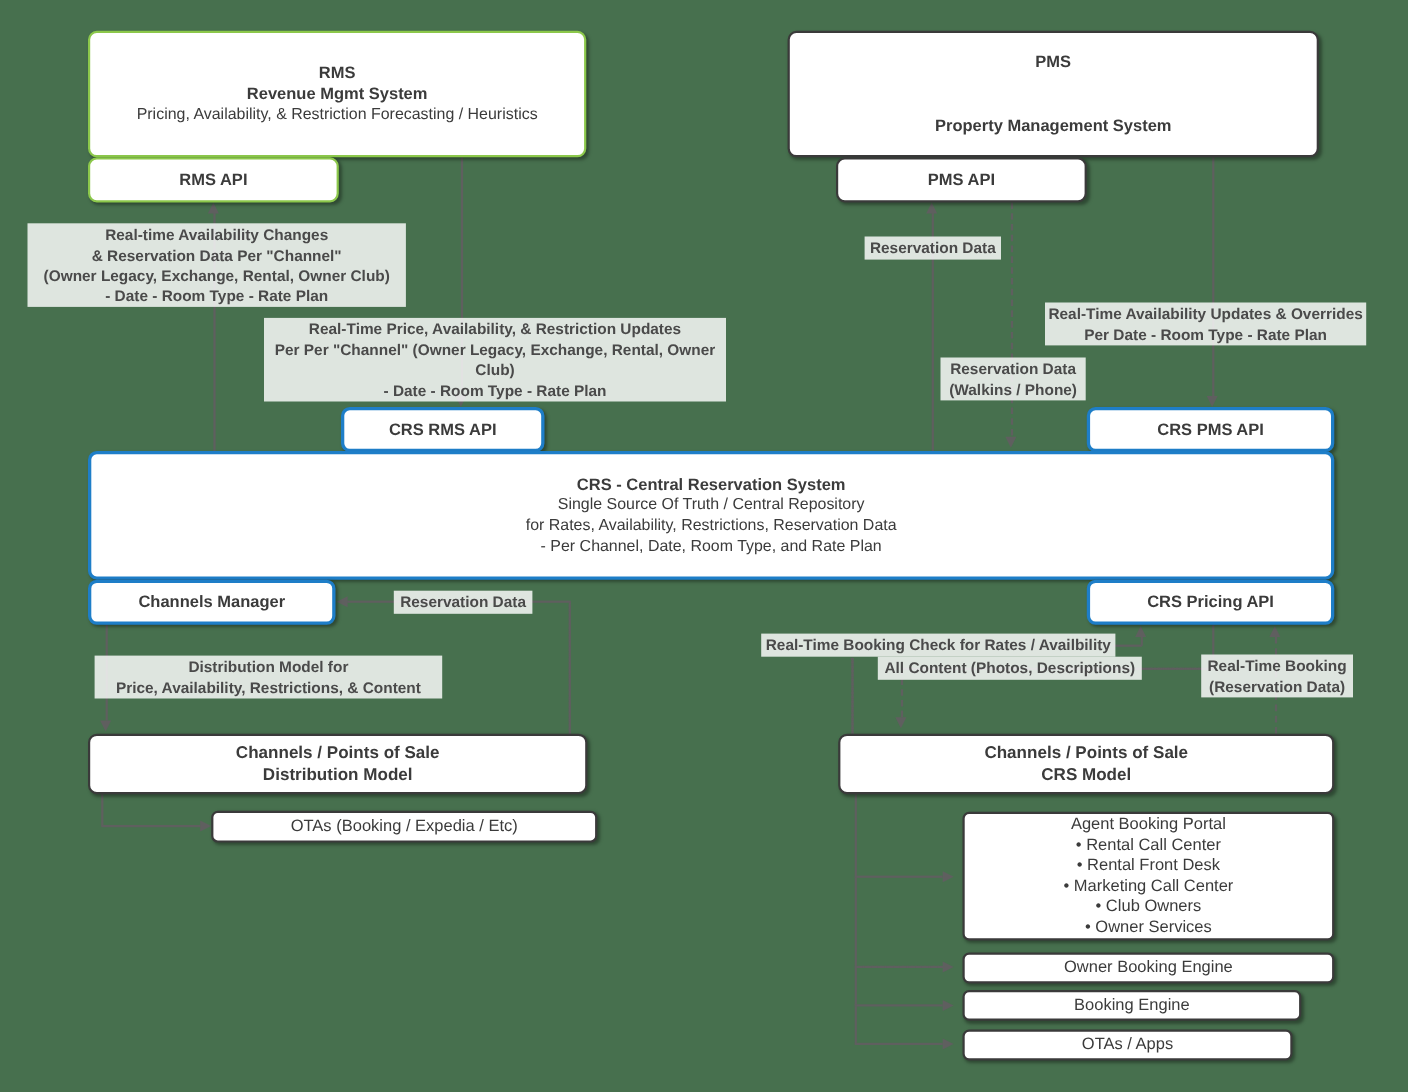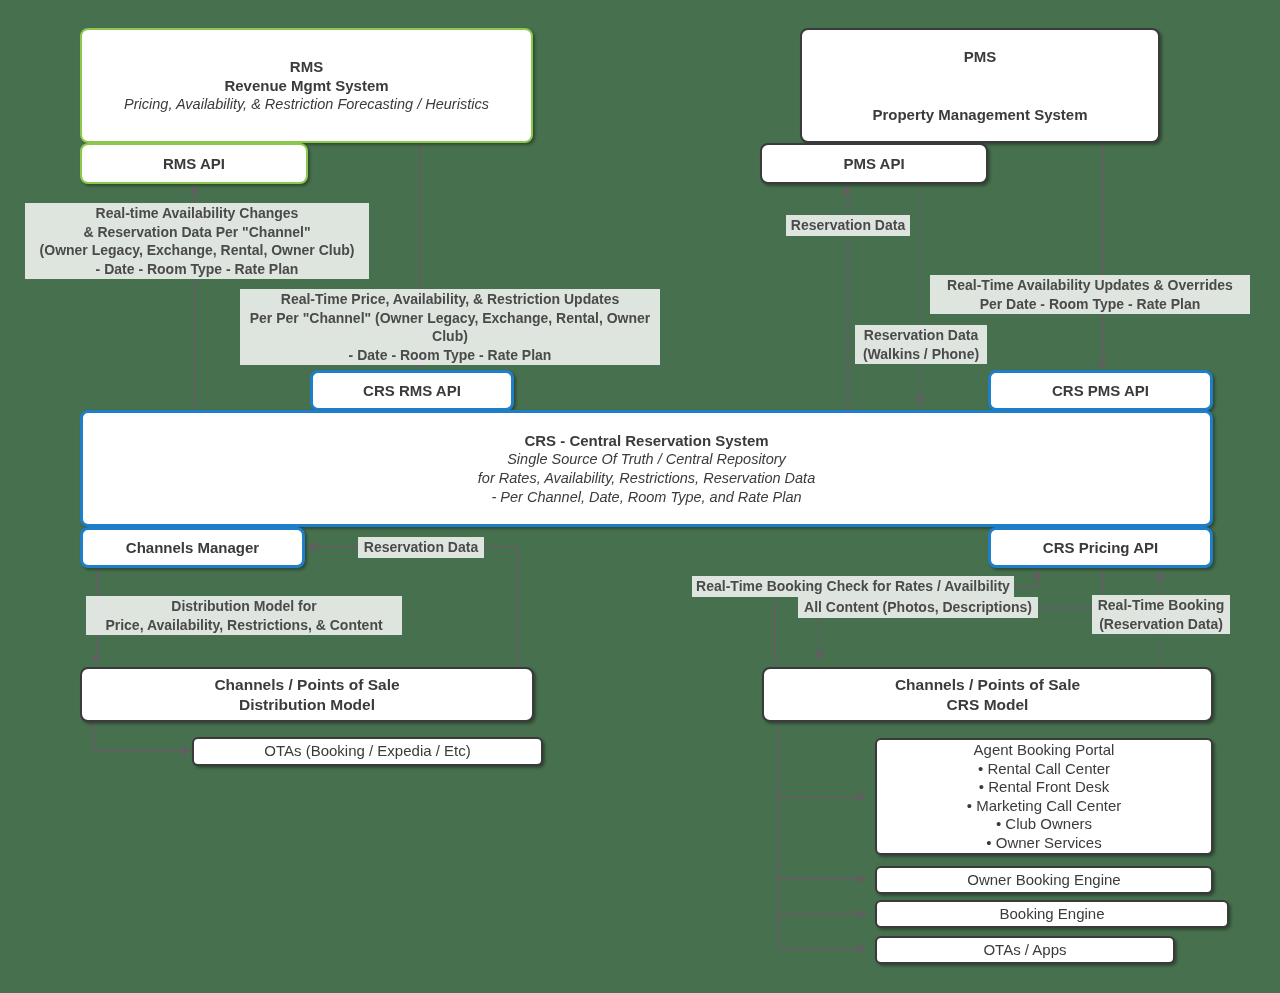--- a/index.html
+++ b/index.html
@@ -23,21 +23,21 @@
     text-align:center;
     color:var(--text,#3B3B3B);
     z-index:5;
     box-sizing:border-box;
   }
   .border-green{border:2px solid var(--green,#8CC84B);}
   .border-blue{border:3px solid var(--blue,#1E7EC8);}
   .border-dark{border:2.5px solid var(--dark,#3A3A3A);}
   .box .title{font-weight:bold;font-size:15px;line-height:19px;}
   .box .title-lg{font-weight:bold;font-size:15.5px;line-height:20px;}
-  .box .desc{font-size:14.5px;line-height:19px;white-space:pre-line;font-style:italic;}
+  .box .desc{font-size:14.5px;line-height:19px;white-space:pre-line;}
   .box .plain{font-size:15px;line-height:18.5px;white-space:pre-line;}
   .edge-label{
     position:absolute;
     z-index:3;
     font-size:14px;line-height:18.5px;
     font-weight:bold;
     color:#4a4a4a;
     text-align:center;
     white-space:pre-line;
     background:rgba(255,255,255,0.82);
@@ -114,50 +114,50 @@
   <div class="edge-label" style="left:25px;top:203px;width:344px;">Real-time Availability Changes
 &amp; Reservation Data Per "Channel"
 (Owner Legacy, Exchange, Rental, Owner Club)
 - Date - Room Type - Rate Plan</div>
   <div class="edge-label" style="left:240px;top:289px;width:420px;">Real-Time Price, Availability, &amp; Restriction Updates
 Per Per "Channel" (Owner Legacy, Exchange, Rental, Owner Club)
 - Date - Room Type - Rate Plan</div>
   <div class="edge-label" style="left:786px;top:215px;width:124px;">Reservation Data</div>
   <div class="edge-label" style="left:855px;top:325px;width:132px;">Reservation Data
 (Walkins / Phone)</div>
-  <div class="edge-label" style="left:930px;top:275px;width:320px;">Real-Time Availability Updates &amp; Overrides
+  <div class="edge-label" style="left:950px;top:275px;width:292px;">Real-Time Availability Updates &amp; Overrides
 Per Date - Room Type - Rate Plan</div>
   <div class="edge-label" style="left:358px;top:537px;width:126px;">Reservation Data</div>
   <div class="edge-label" style="left:86px;top:596px;width:316px;">Distribution Model for
 Price, Availability, Restrictions, &amp; Content</div>
   <div class="edge-label" style="left:692px;top:576px;width:322px;">Real-Time Booking Check for Rates / Availbility</div>
   <div class="edge-label" style="left:798px;top:597px;width:240px;">All Content (Photos, Descriptions)</div>
   <div class="edge-label" style="left:1092px;top:595px;width:138px;">Real-Time Booking
 (Reservation Data)</div>
 
   <div class="box border-green" style="left:80px;top:28px;width:453px;height:115px;">
     <div class="title">RMS</div>
     <div class="title">Revenue Mgmt System</div>
     <div class="desc">Pricing, Availability, &amp; Restriction Forecasting / Heuristics</div>
   </div>
 
   <div class="box border-green" style="left:80px;top:143px;width:228px;height:41px;">
     <div class="title">RMS API</div>
   </div>
 
-  <div class="box border-dark" style="left:800px;top:28px;width:360px;height:115px;gap:39px;">
+  <div class="box border-dark" style="left:716px;top:28px;width:483px;height:115px;gap:39px;">
     <div class="title">PMS</div>
     <div class="title">Property Management System</div>
   </div>
 
   <div class="box border-dark" style="left:760px;top:143px;width:228px;height:41px;">
     <div class="title">PMS API</div>
   </div>
 
-  <div class="box border-blue" style="left:310px;top:370px;width:204px;height:41px;">
+  <div class="box border-blue" style="left:310px;top:370px;width:185px;height:41px;">
     <div class="title">CRS RMS API</div>
   </div>
 
   <div class="box border-blue" style="left:988px;top:370px;width:225px;height:41px;">
     <div class="title">CRS PMS API</div>
   </div>
 
   <div class="box border-blue" style="left:80px;top:410px;width:1133px;height:117px;">
     <div class="title">CRS - Central Reservation System</div>
     <div class="desc">Single Source Of Truth / Central Repository
@@ -193,21 +193,21 @@
 • Rental Front Desk
 • Marketing Call Center
 • Club Owners
 • Owner Services</div>
   </div>
 
   <div class="box border-dark" style="left:875px;top:866px;width:338px;height:28px;border-radius:6px;">
     <div class="plain">Owner Booking Engine</div>
   </div>
 
-  <div class="box border-dark" style="left:875px;top:900px;width:354px;height:28px;border-radius:6px;align-items:center;">
+  <div class="box border-dark" style="left:875px;top:900px;width:308px;height:28px;border-radius:6px;align-items:center;">
     <div class="plain">Booking Engine</div>
   </div>
 
   <div class="box border-dark" style="left:875px;top:936px;width:300px;height:28px;border-radius:6px;">
     <div class="plain">OTAs / Apps</div>
   </div>
 
 </div>
 
 </body></html>

